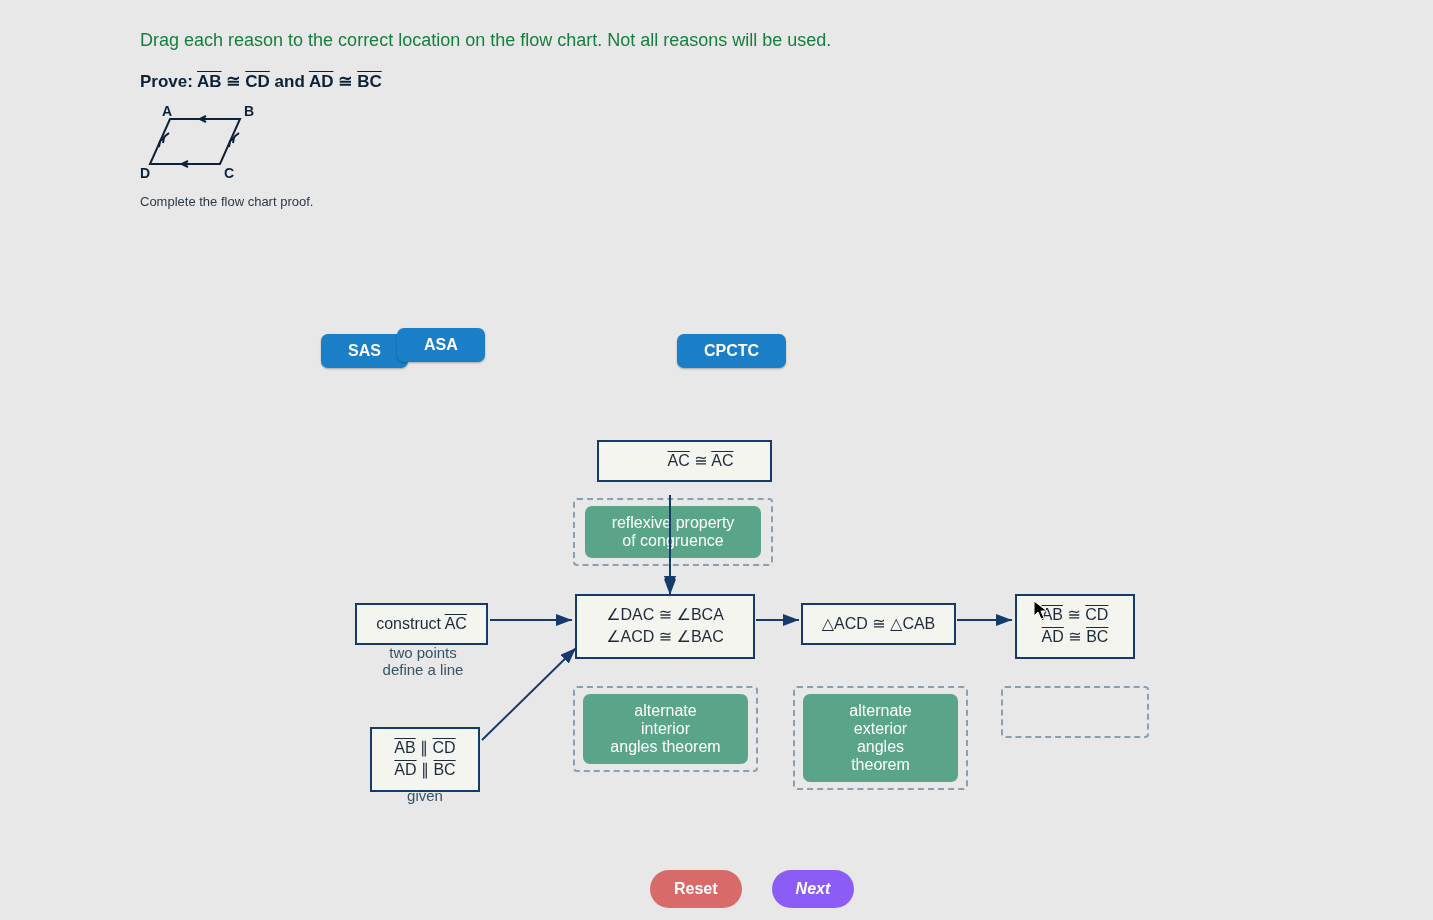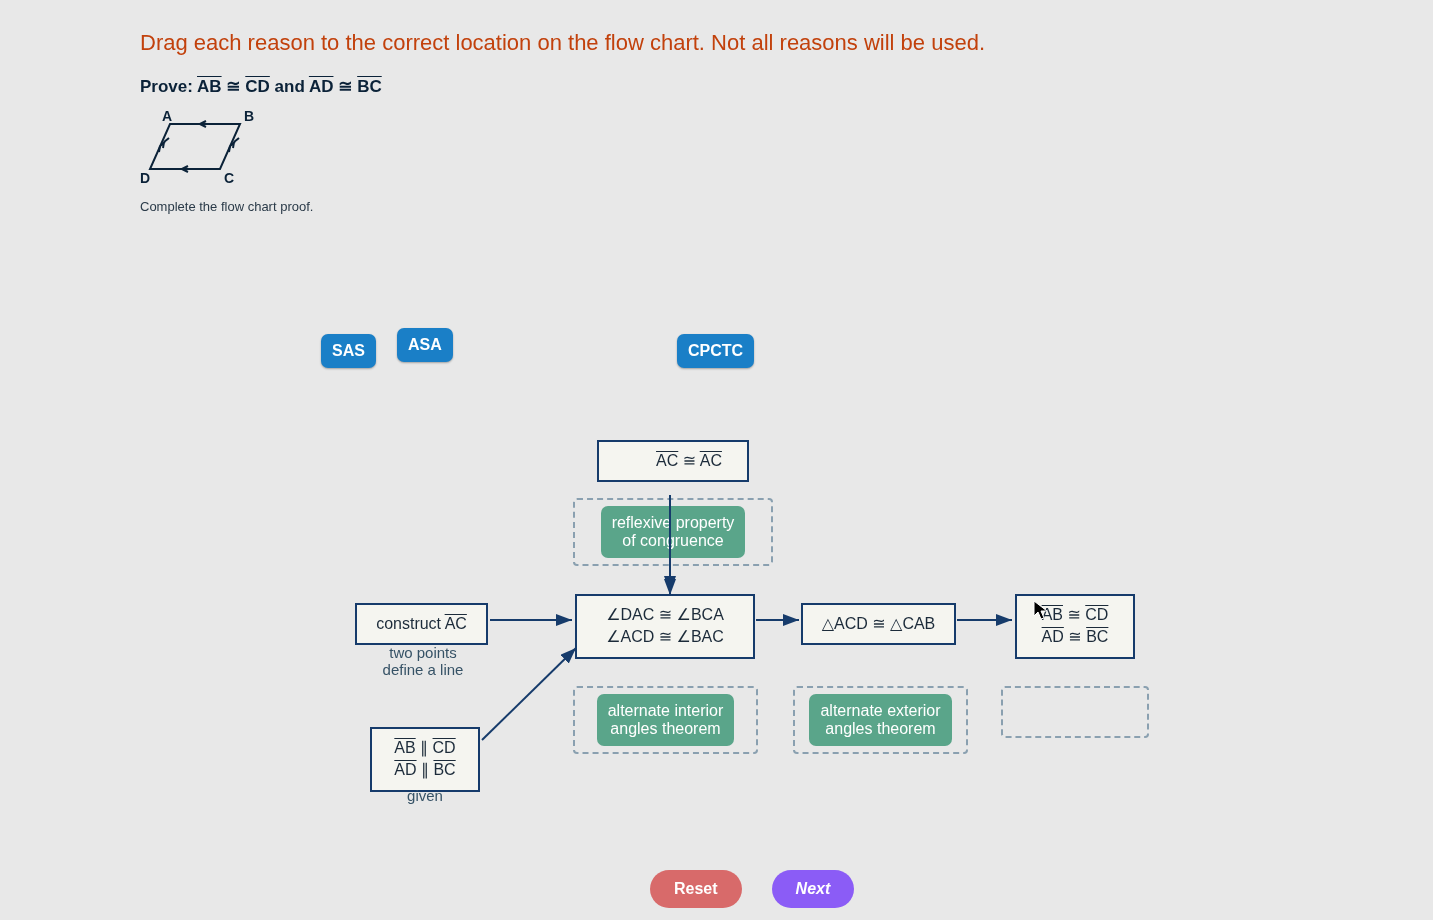--- a/index.html
+++ b/index.html
@@ -10,39 +10,39 @@
     height: 920px;
     position: relative;
     color: #333;
     overflow: hidden;
   }
   .stage {
     position: absolute;
     left: 140px; top: 30px;
     width: 1180px;
   }
-  .instruction { font-size: 22px; color: #c2410c; margin-bottom: 20px; }
+  .instruction { font-size: 18px; color: #15803d; margin-bottom: 20px; }
   .given, .prove { font-size: 17px; font-weight: bold; color: #0b2238; margin-bottom: 12px; }
   .over { text-decoration: overline; }
   .diagram-wrap { margin-top: 8px; }
   .diagram-label { font-size: 13px; color: #2a3a48; margin-top: 6px; }
 
   .canvas {
     position: absolute;
     left: 0; top: 0;
     width: 1433px; height: 920px;
     pointer-events: none;
   }
 
   
   .chip {
     position: absolute;
     background: #1a7fc7;
     color: #fff;
-    padding: 8px 11px;
+    padding: 8px 27px;
     border-radius: 7px;
     font-weight: bold;
     font-size: 16px;
     text-align: center;
     cursor: grab;
     box-shadow: 0 1px 2px rgba(0,0,0,.3);
   }
   .chip.green { background: #5aa58a; }
 
   
@@ -138,21 +138,21 @@
       <text x="0" y="74" font-size="14" fill="#0b2238" font-weight="bold">D</text>
     </svg>
     <p class="diagram-label">Complete the flow chart proof.</p>
   </div>
 </div>
 
 <div class="chip" style="left:321px; top:334px;">SAS</div>
 <div class="chip" style="left:397px; top:328px;">ASA</div>
 <div class="chip" style="left:677px; top:334px;">CPCTC</div>
 
-<div class="stmt" style="left:597px; top:440px; width:152px;padding-left:46px;">
+<div class="stmt" style="left:597px; top:440px; width:175px;padding-left:46px;">
   <span class="over">AC</span> ≅ <span class="over">AC</span>
 </div>
 <div class="dropzone" style="left:573px; top:498px; width:200px;">
   <div class="chip green" style="font-weight:normal;">
     <span>reflexive property</span><br><span>of congruence</span>
   </div>
 </div>
 
 <div class="stmt" style="left:355px; top:603px; width:133px;">
   construct <span class="over">AC</span>

